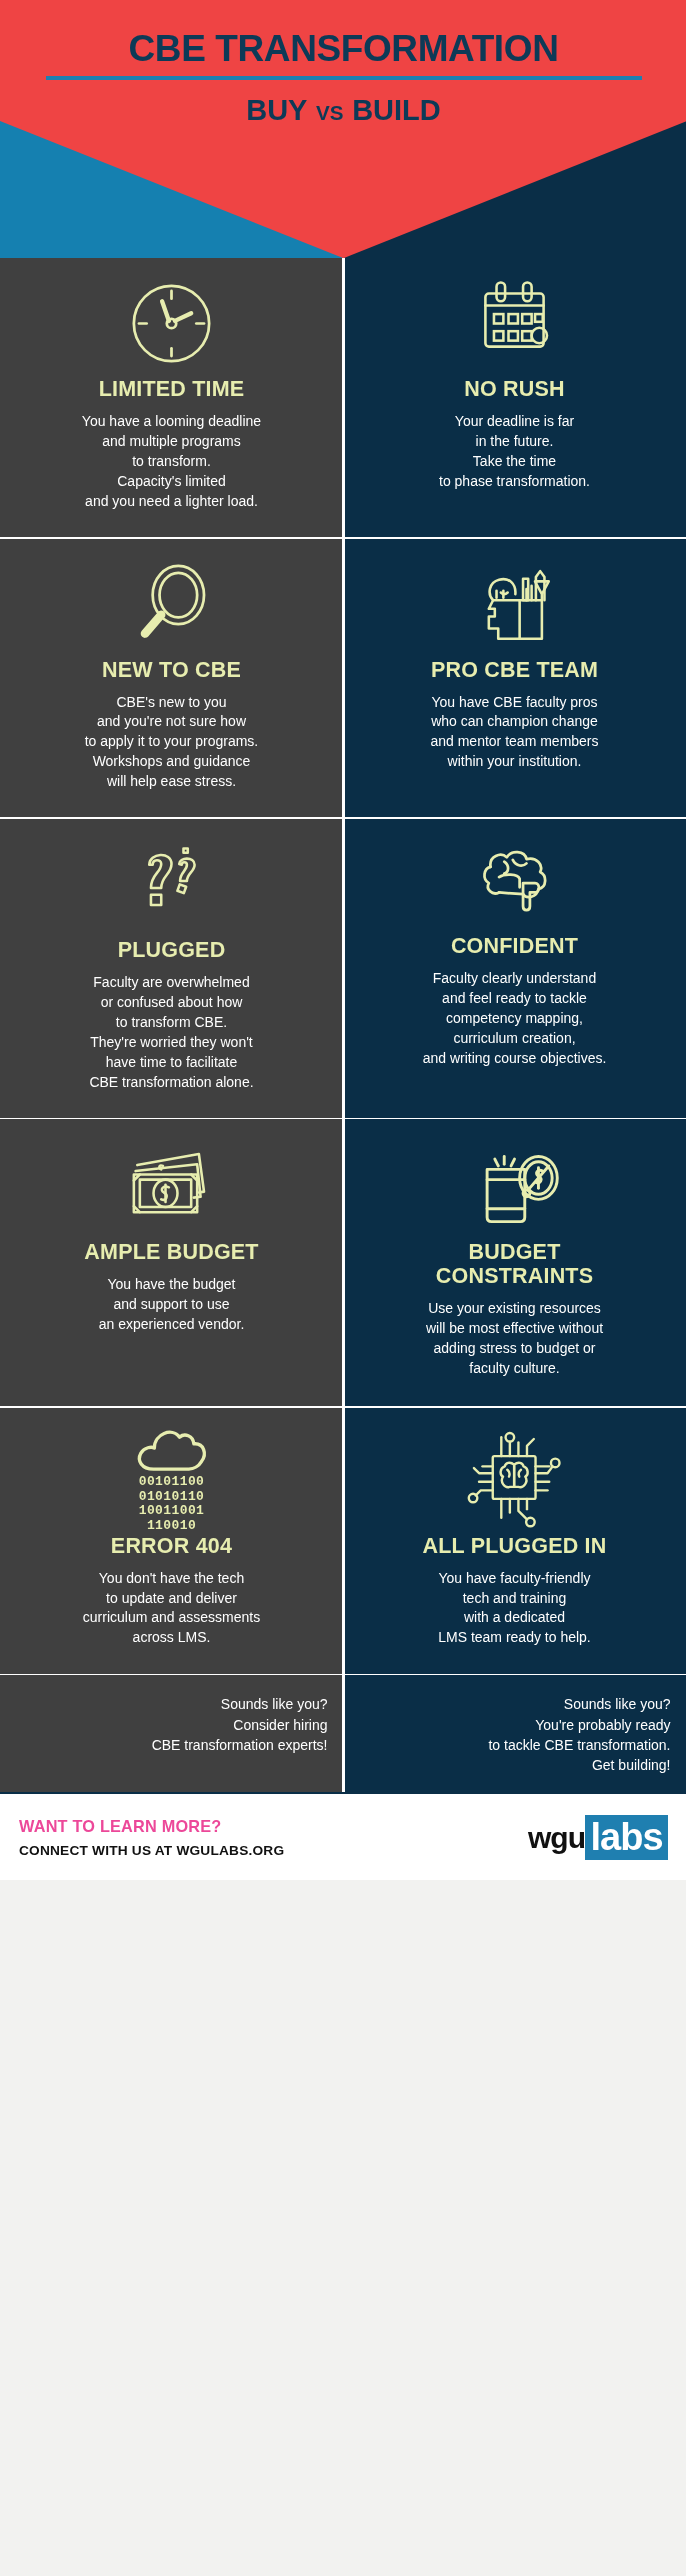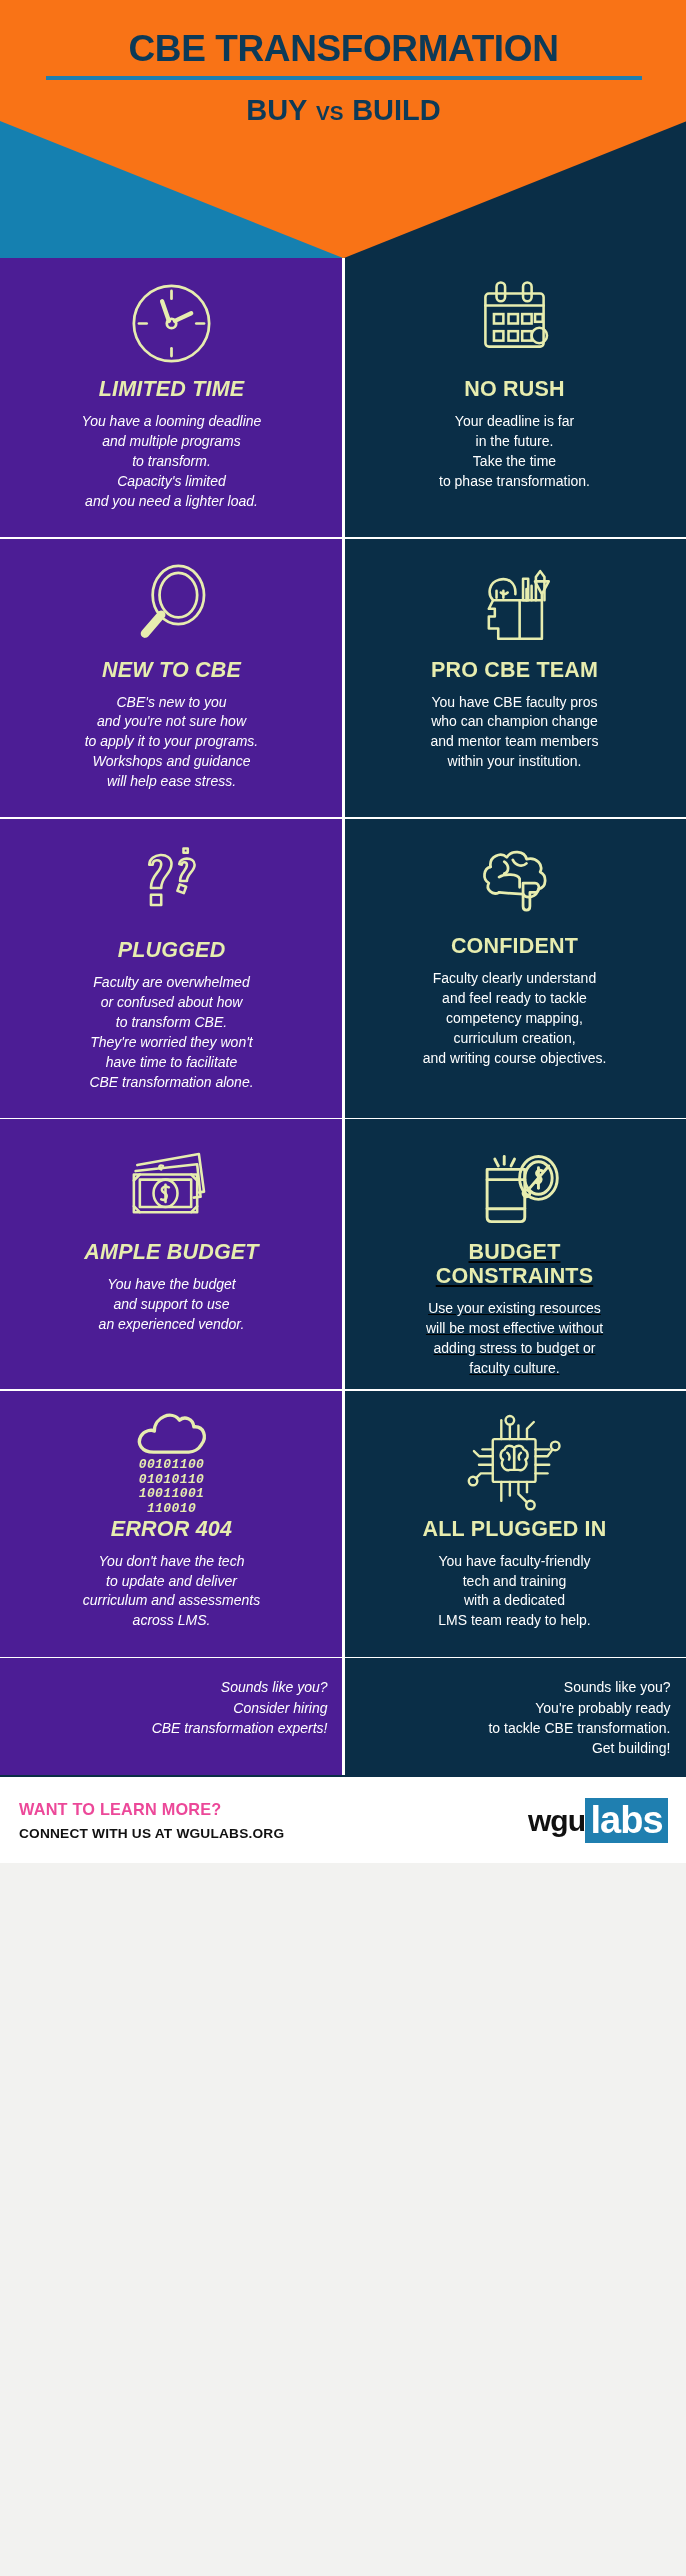--- a/index.html
+++ b/index.html
@@ -9,21 +9,21 @@
     font-family: "Liberation Sans", sans-serif;
     background: #f2f2f0;
     overflow: hidden;
     position: relative;
   }
 
   
   .header {
     position: relative;
     height: 258px;
-    background: #f97316;
+    background: #ef4444;
     text-align: center;
     overflow: hidden;
   }
   .header-inner { padding-top: 27.5px; position: relative; z-index: 3; }
   .main-title {
     font-size: 37px;
     font-weight: bold;
     letter-spacing: -0.4px;
     color: #0d3a57;
     font-family: "Liberation Sans", sans-serif;
@@ -53,21 +53,21 @@
 
   
   .grid { width: 687px; position: relative; }
   .row { display: flex; width: 687px; position: relative; }
   .cell {
     width: 343px;
     padding: 0 15.5px;
     text-align: center;
     position: relative;
   }
-  .cell.buy   { background: #4c1d95; font-style: italic; }
+  .cell.buy   { background: #404040; }
   .cell.build { background: #0a2e47; }
 
   .divider {
     height: 1.7px;
     background: #ffffff;
     width: 687px;
   }
   .gutter {
     position: absolute;
     left: 342px; top: 0; bottom: 0;
@@ -294,21 +294,21 @@
           <path d="M51 53 C44 50 40 56 45 59 C51 62 48 70 42 67"></path>
           <line x1="47" y1="50" x2="47" y2="70"></line>
           <path d="M44 28 C40 26 38 30 42 32"></path>
         </svg>
       </div>
       <div class="cell-title" style="white-space:pre-line;">AMPLE BUDGET</div>
       <div class="cell-body" style="white-space:pre-line;">You have the budget
 and support to use
 an experienced vendor.</div>
     </div>
-    <div class="cell build" style="padding-top:13.7px;padding-bottom:7px;text-decoration:underline;">
+    <div class="cell build" style="padding-top:13.7px;padding-bottom:24px;">
       <div class="icon-wrap">
         <svg width="89" height="89" viewBox="0 0 104 104" fill="none" stroke="#e7edaf" stroke-width="3.4" stroke-linecap="round" stroke-linejoin="round">
           <path d="M20 32 L64 32 L64 88 C64 91 62 93 59 93 L25 93 C22 93 20 91 20 88 Z"></path>
           <line x1="20" y1="44" x2="64" y2="44"></line>
           <line x1="20" y1="78" x2="64" y2="78"></line>
           <circle cx="66" cy="60" r="4"></circle>
           <ellipse cx="80" cy="42" rx="22" ry="25"></ellipse>
           <ellipse cx="80" cy="42" rx="16" ry="19"></ellipse>
           <line x1="68" y1="56" x2="92" y2="28"></line>
           <path d="M85 34 C79 31 75 37 80 40 C86 43 82 50 77 47"></path>

